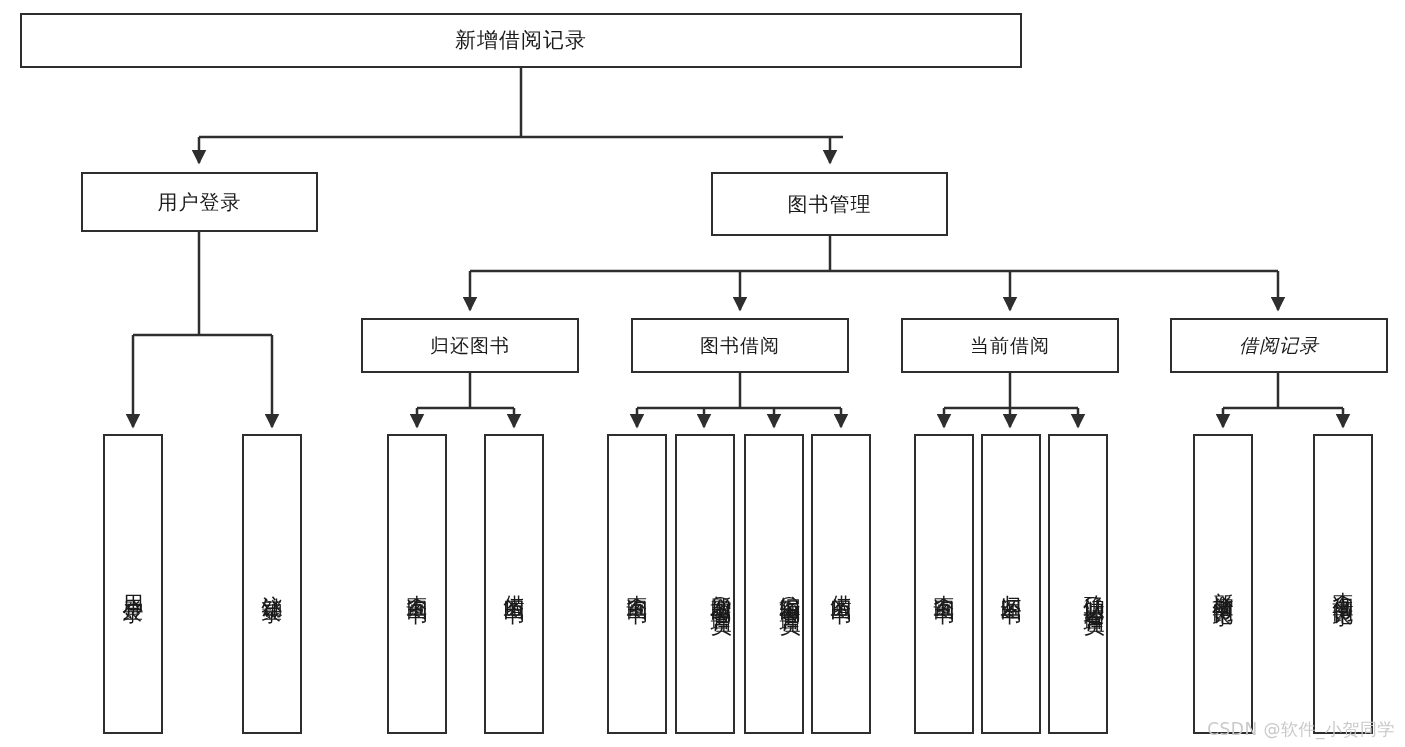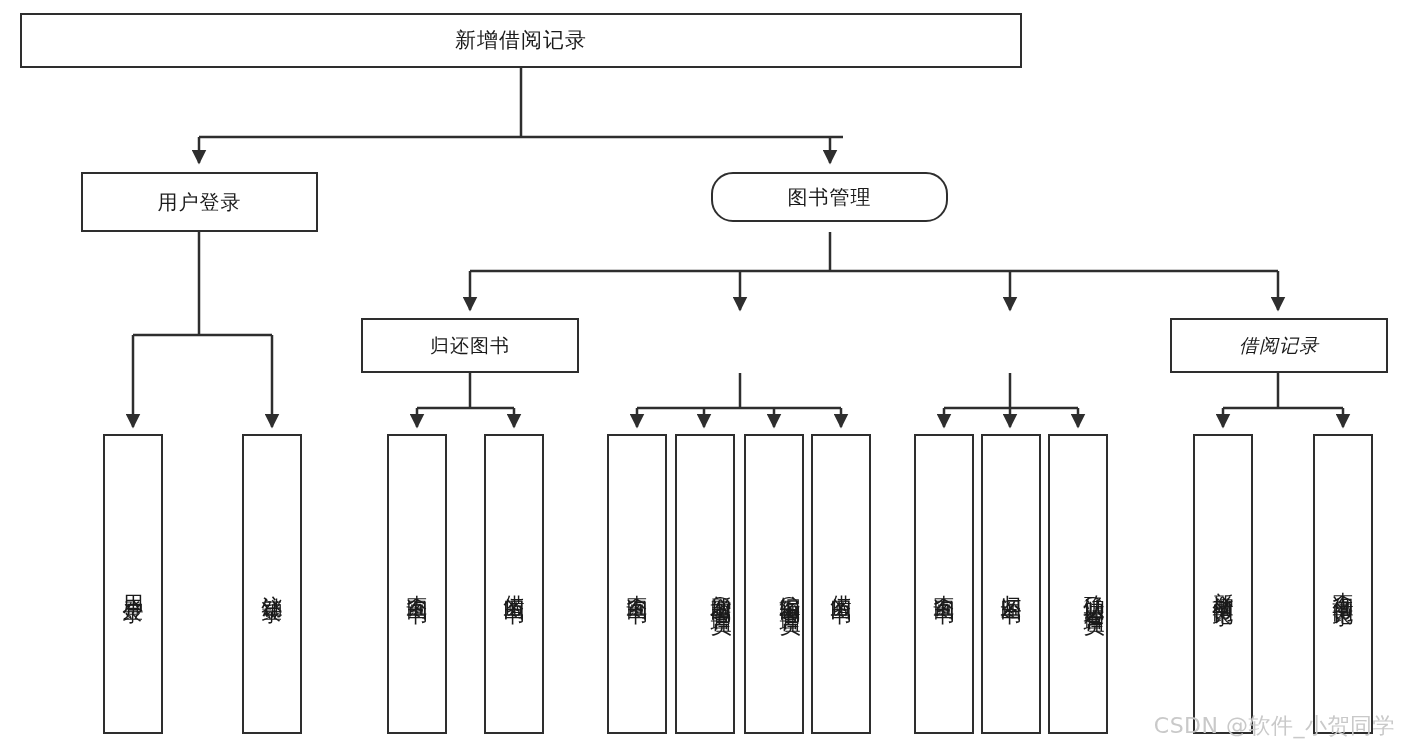--- a/index.html
+++ b/index.html
@@ -60,21 +60,21 @@
     padding-top:0;
   }
   .leaf-text{
     display:block;
     white-space:nowrap;
   }
   #watermark{
     position:absolute;
     right:10px;
     bottom:6px;
-    font-size:22px;
+    font-size:17px;
     color:#c9c9c9;
     letter-spacing:0.5px;
     white-space:nowrap;
   }
 </style>
 </head>
 <body>
 
 <div id="canvas">
 
@@ -128,27 +128,33 @@
     </g>
   </svg>
 
   <div class="node root" style="left:20px;top:13px;width:1002px;height:55px;">
     <span>新增借阅记录</span>
   </div>
 
   <div class="node lvl1" style="left:81px;top:172px;width:237px;height:60px;">
     <span>用户登录</span>
   </div>
-  <div class="node lvl1" style="left:711px;top:172px;width:237px;height:50px;border-radius:22px;">
+  <div class="node lvl1" style="left:711px;top:172px;width:237px;height:64px;">
     <span>图书管理</span>
   </div>
 
   <div class="node lvl2" style="left:361px;top:318px;width:218px;height:55px;">
     <span>归还图书</span>
   </div>
+  <div class="node lvl2" style="left:631px;top:318px;width:218px;height:55px;">
+    <span>图书借阅</span>
+  </div>
+  <div class="node lvl2" style="left:901px;top:318px;width:218px;height:55px;">
+    <span>当前借阅</span>
+  </div>
   <div class="node lvl2" style="left:1170px;top:318px;width:218px;height:55px;font-style:italic;">
     <span>借阅记录</span>
   </div>
 
   <div class="node leaf centered" style="left:103px;top:434px;width:60px;height:300px;">
     <span class="leaf-text">用户登录</span>
   </div>
   <div class="node leaf centered" style="left:242px;top:434px;width:60px;height:300px;">
     <span class="leaf-text">注销登录</span>
   </div>

